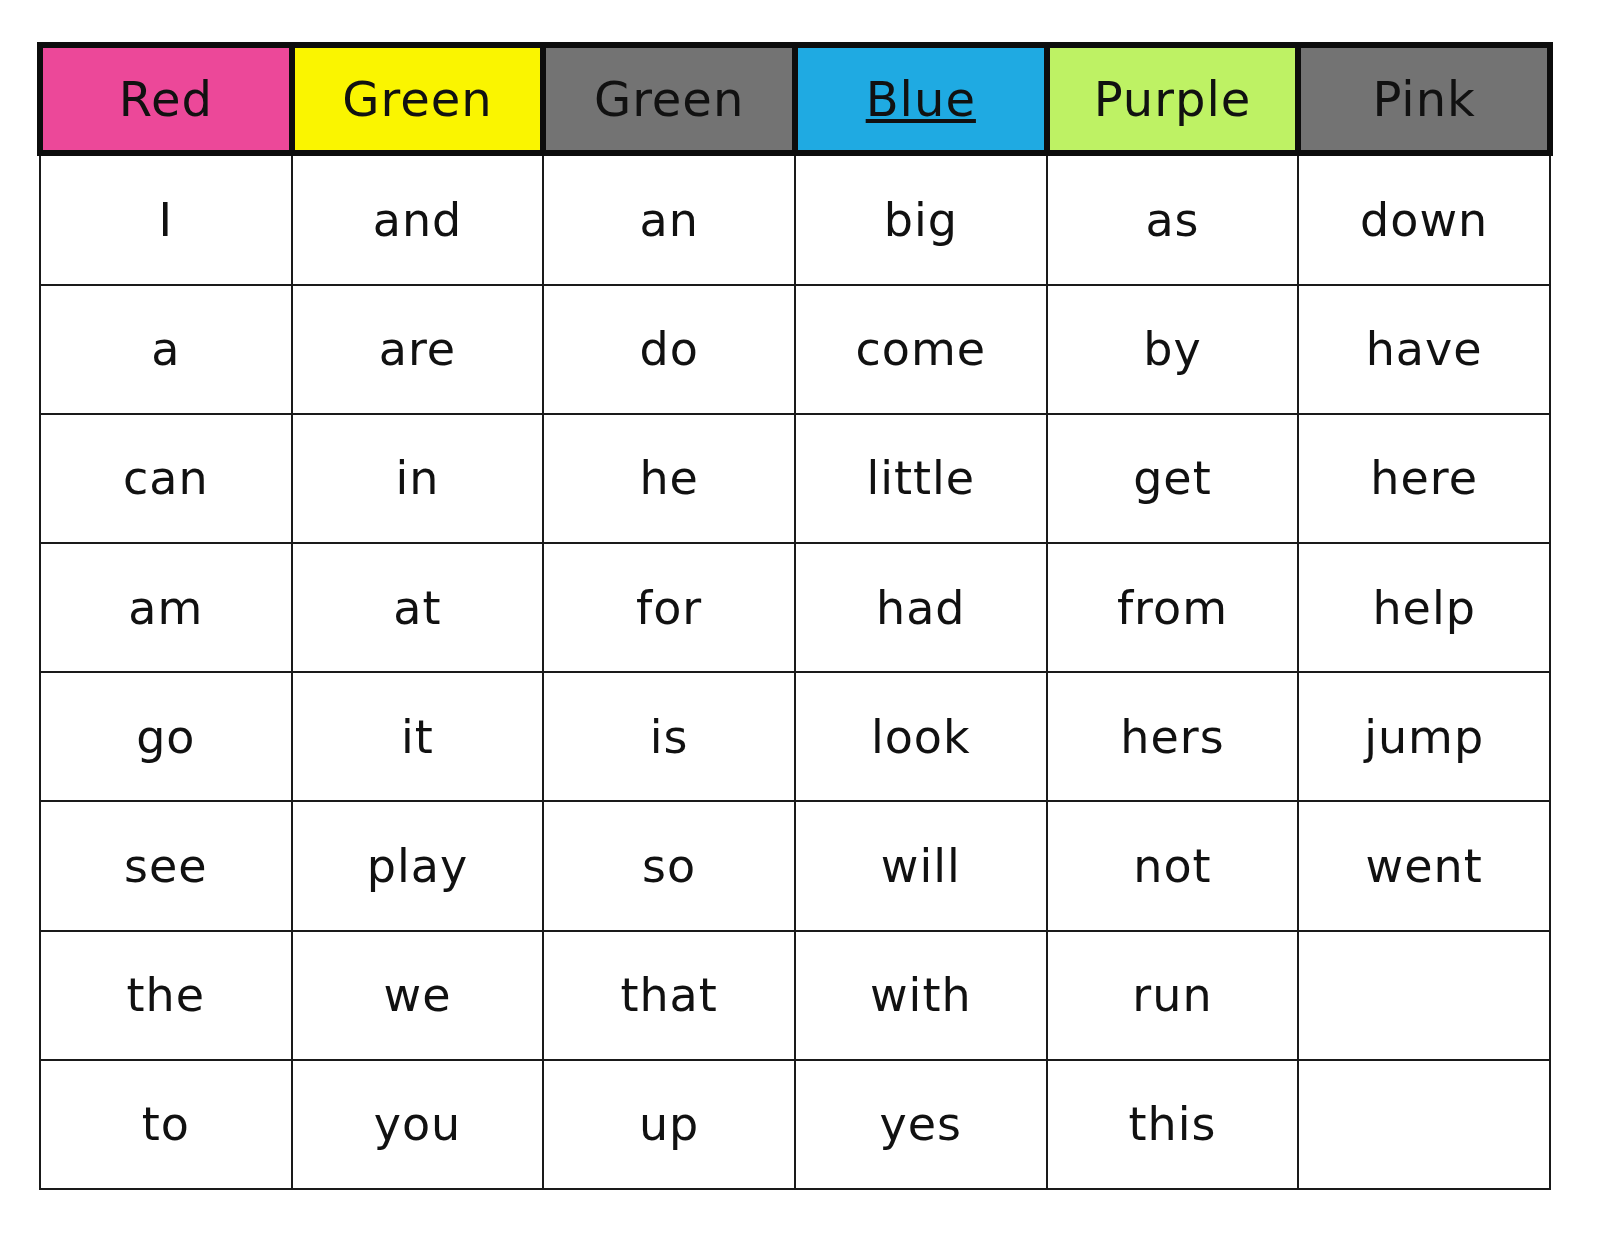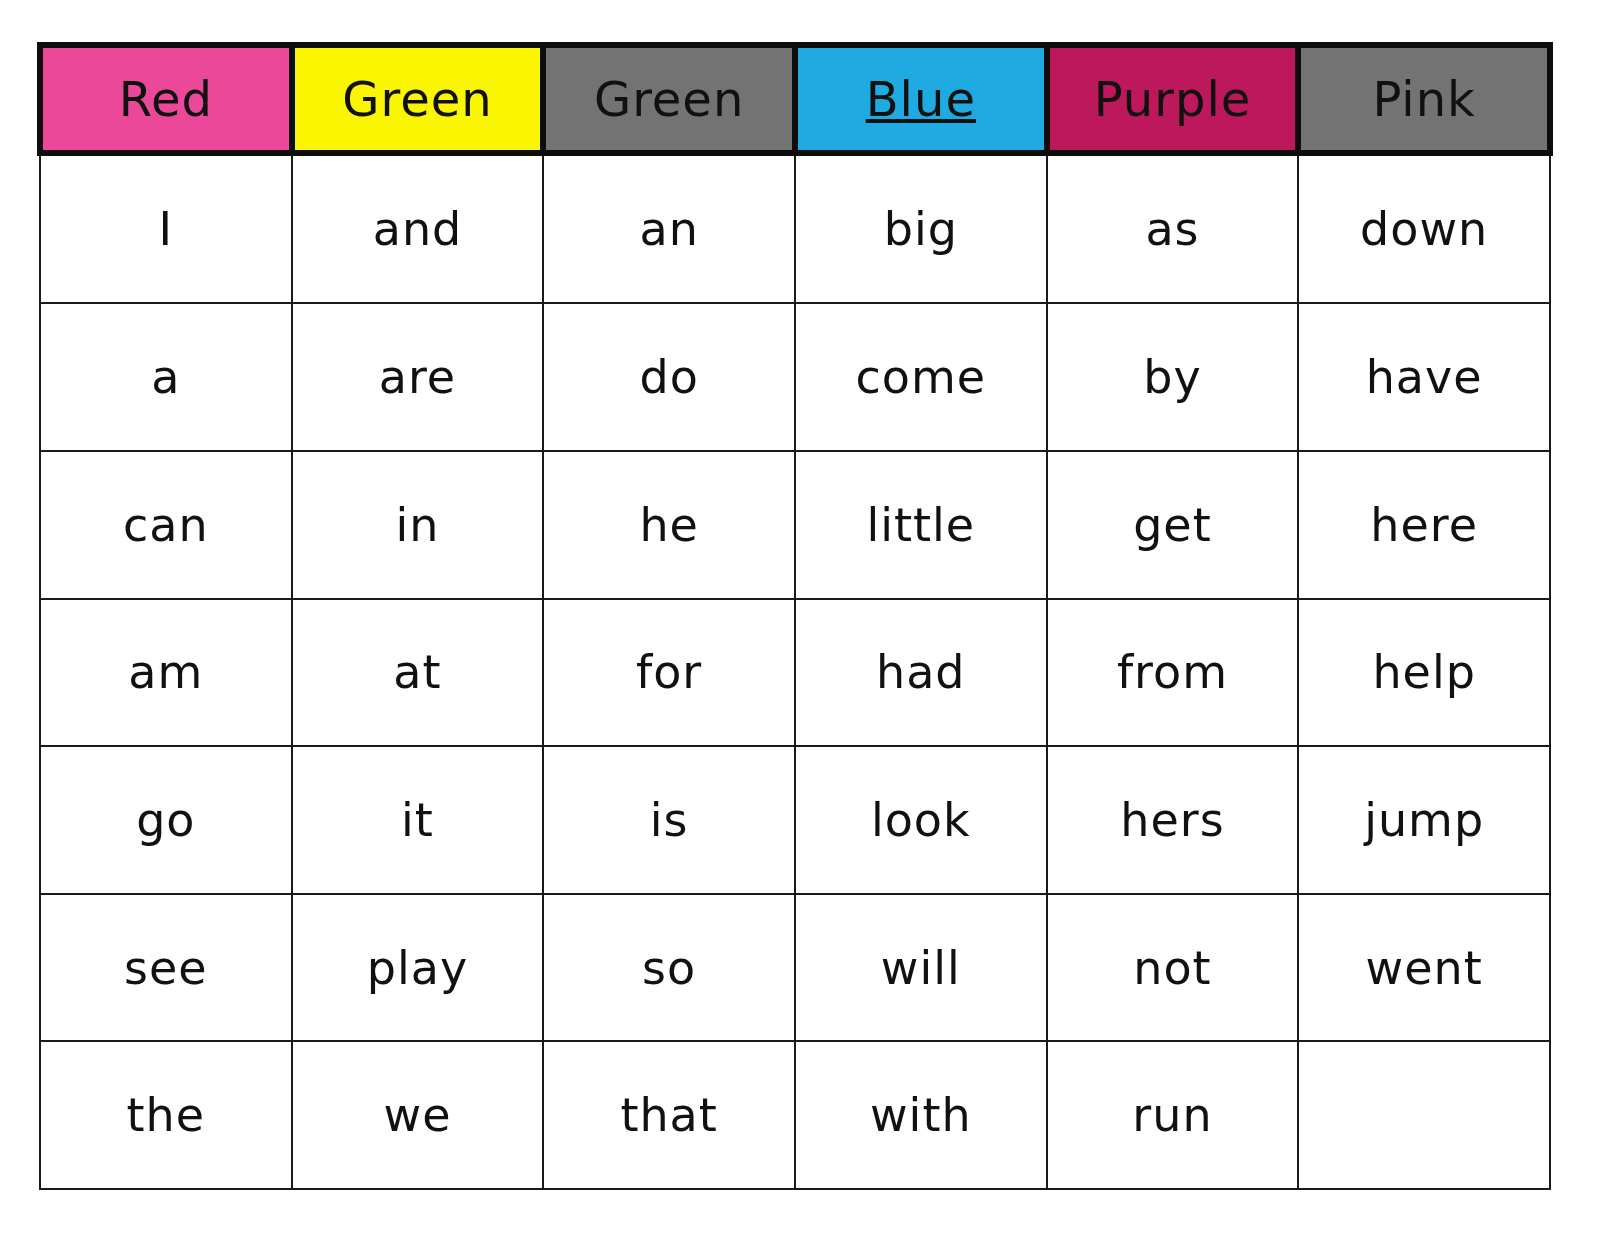--- a/index.html
+++ b/index.html
@@ -51,21 +51,21 @@
 <body>
 
 <div class="page">
   <table class="sight-words">
     <thead>
       <tr>
           <th class="head" style="background: #ec4899;">Red</th>
           <th class="head" style="background: rgb(250, 245, 0);">Green</th>
           <th class="head" style="background: #737373;">Green</th>
           <th class="head" style="background: rgb(31, 170, 226); text-decoration: underline;">Blue</th>
-          <th class="head" style="background: #be185d;">Purple</th>
+          <th class="head" style="background: #bef264;">Purple</th>
           <th class="head" style="background: #737373;">Pink</th>
         </tr>
     </thead>
     <tbody>
         <tr>
           <td class="word">I</td>
           <td class="word">and</td>
           <td class="word">an</td>
           <td class="word">big</td>
           <td class="word">as</td>
@@ -112,15 +112,23 @@
           <td class="word">went</td>
         </tr>
         <tr>
           <td class="word">the</td>
           <td class="word">we</td>
           <td class="word">that</td>
           <td class="word">with</td>
           <td class="word">run</td>
           <td class="word"></td>
         </tr>
+        <tr>
+          <td class="word">to</td>
+          <td class="word">you</td>
+          <td class="word">up</td>
+          <td class="word">yes</td>
+          <td class="word">this</td>
+          <td class="word"></td>
+        </tr>
       </tbody>
   </table>
 </div>
 
 </body></html>

